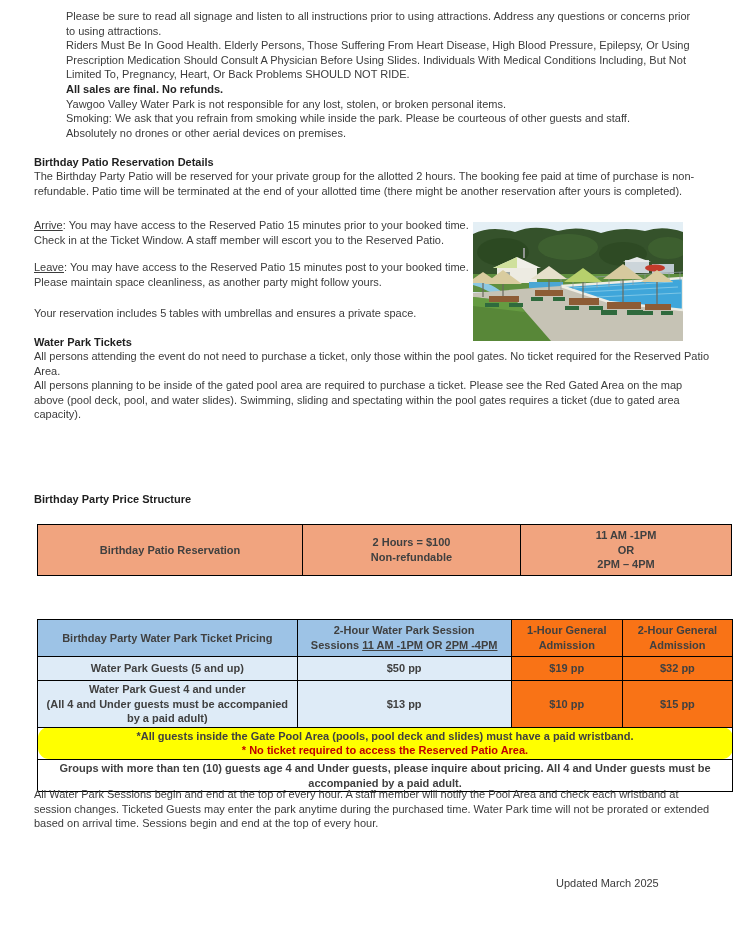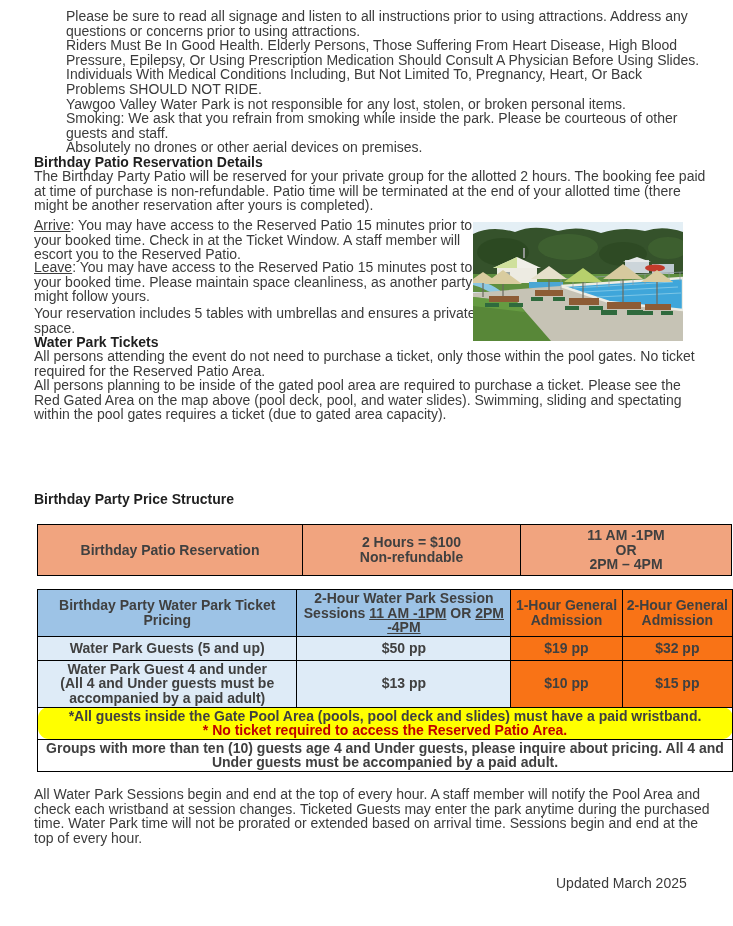--- a/index.html
+++ b/index.html
@@ -1,38 +1,38 @@
 <!DOCTYPE html>
 <html><head>
 <meta charset="utf-8">
 <style>
   html,body{margin:0;padding:0;background:#fff;}
   .page{
     position:relative;width:733px;height:926px;background:#ffffff;
-    font-family:"Liberation Sans",sans-serif;font-size:14px;line-height:14.6px;
+    font-family:"Liberation Sans",sans-serif;font-size:11px;line-height:14.6px;
     color:#3b3b3b;overflow:hidden;
   }
   .blk{position:absolute;}
   p{margin:0;}
   .bold{font-weight:bold;color:#242424;}
   .hd{font-weight:bold;color:#1f1f1f;}
   .u{text-decoration:underline;margin-top:26px;}
   .top-block{left:66px;top:9px;width:636px;}
   .patio-head{left:34px;top:155px;}
   .patio-intro{left:34px;top:169px;width:672px;}
   .arrive-p{left:34px;top:218px;width:450px;}
   .leave-p{left:34px;top:260px;width:450px;}
   .includes-p{left:34px;top:306px;width:450px;}
   .photo{left:473px;top:222px;width:210px;height:119px;}
   .tickets-head{left:34px;top:335px;}
   .tickets-p12{left:34px;top:349px;width:676px;}
   .tickets-p34{left:34px;top:435px;width:676px;}
   .price-head{left:34px;top:492px;}
   .patio-table{left:37px;top:524px;}
-  .ticket-table{left:37px;top:589px;padding-left:15px;}
+  .ticket-table{left:37px;top:619px;padding-left:15px;}
   .sessions-p{left:34px;top:787px;width:676px;}
   .updated{left:556px;top:876px;}
 
   table.tbl{border-collapse:collapse;table-layout:fixed;}
   table.tbl td{
     border:1.5px solid #000;font-weight:bold;color:#404040;
     text-align:center;vertical-align:middle;padding:1px 4px;overflow:hidden;
   }
   .patio-table td{background:#F1A47F;height:48px;}
   .c-blue-h{background:#9DC3E6;}
@@ -44,20 +44,21 @@
   td.va-top{vertical-align:top;padding-top:3px;}
 </style>
 </head>
 <body>
 
 <div class="page">
 
   <div class="blk top-block">
     <p>Please be sure to read all signage and listen to all instructions prior to using attractions. Address any questions or concerns prior to using attractions.</p>
     <p>Riders Must Be In Good Health. Elderly Persons, Those Suffering From Heart Disease, High Blood Pressure, Epilepsy, Or Using Prescription Medication Should Consult A Physician Before Using Slides. Individuals With Medical Conditions Including, But Not Limited To, Pregnancy, Heart, Or Back Problems SHOULD NOT RIDE.</p>
+    <p class="bold">All sales are final.  No refunds.</p>
     <p>Yawgoo Valley Water Park is not responsible for any lost, stolen, or broken personal items.</p>
     <p>Smoking: We ask that you refrain from smoking while inside the park. Please be courteous of other guests and staff.</p>
     <p>Absolutely no drones or other aerial devices on premises.</p>
   </div>
 
   <p class="blk patio-head hd">Birthday Patio Reservation Details</p>
   <p class="blk patio-intro">The Birthday Party Patio will be reserved for your private group for the allotted 2 hours. The booking fee paid at time of purchase is non-refundable. Patio time will be terminated at the end of your allotted time (there might be another reservation after yours is completed).</p>
 
   <p class="blk arrive-p"><span class="u">Arrive</span><span>: You may have access to the Reserved Patio 15 minutes prior to your booked time. Check in at the Ticket Window. A staff member will escort you to the Reserved Patio.</span></p>
 

